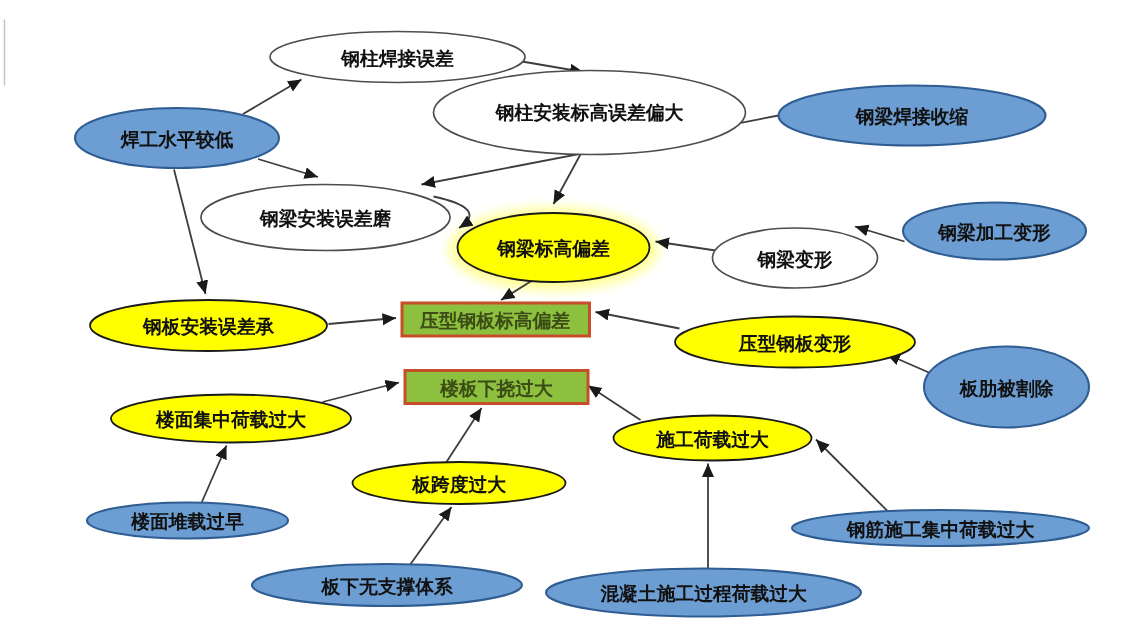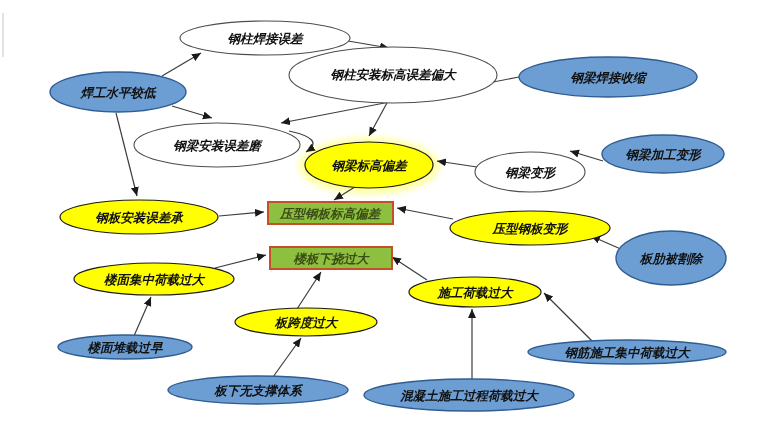--- a/index.html
+++ b/index.html
@@ -1,17 +1,17 @@
 <!DOCTYPE html>
 <html><head>
 <meta charset="utf-8">
 <style>
   html,body{margin:0;padding:0;background:#ffffff;}
   .stage{position:relative;width:760px;height:421px;background:#ffffff;overflow:hidden;
-         font-family:"DejaVu Sans",sans-serif;font-style:italic;}
+         font-family:"DejaVu Sans",sans-serif;}
   svg{display:block;}
   .edge{stroke:#3d3d3d;stroke-width:1.2;fill:none;}
   .node-ellipse{stroke-width:1.2;}
   .stroke-blue{stroke:#2f5d91;stroke-width:1.4;}
   .stroke-yellow{stroke:#1a1a1a;}
   .stroke-white{stroke:#4d4d4d;stroke-width:1.1;}
   .goal-box{stroke:#c64e28;stroke-width:2;}
   .lbl{font-family:"DejaVu Sans",sans-serif;font-size:12.5px;font-weight:bold;fill:#111111;
        text-anchor:middle;}
   .lbl-goal{fill:#3c4c16;}

